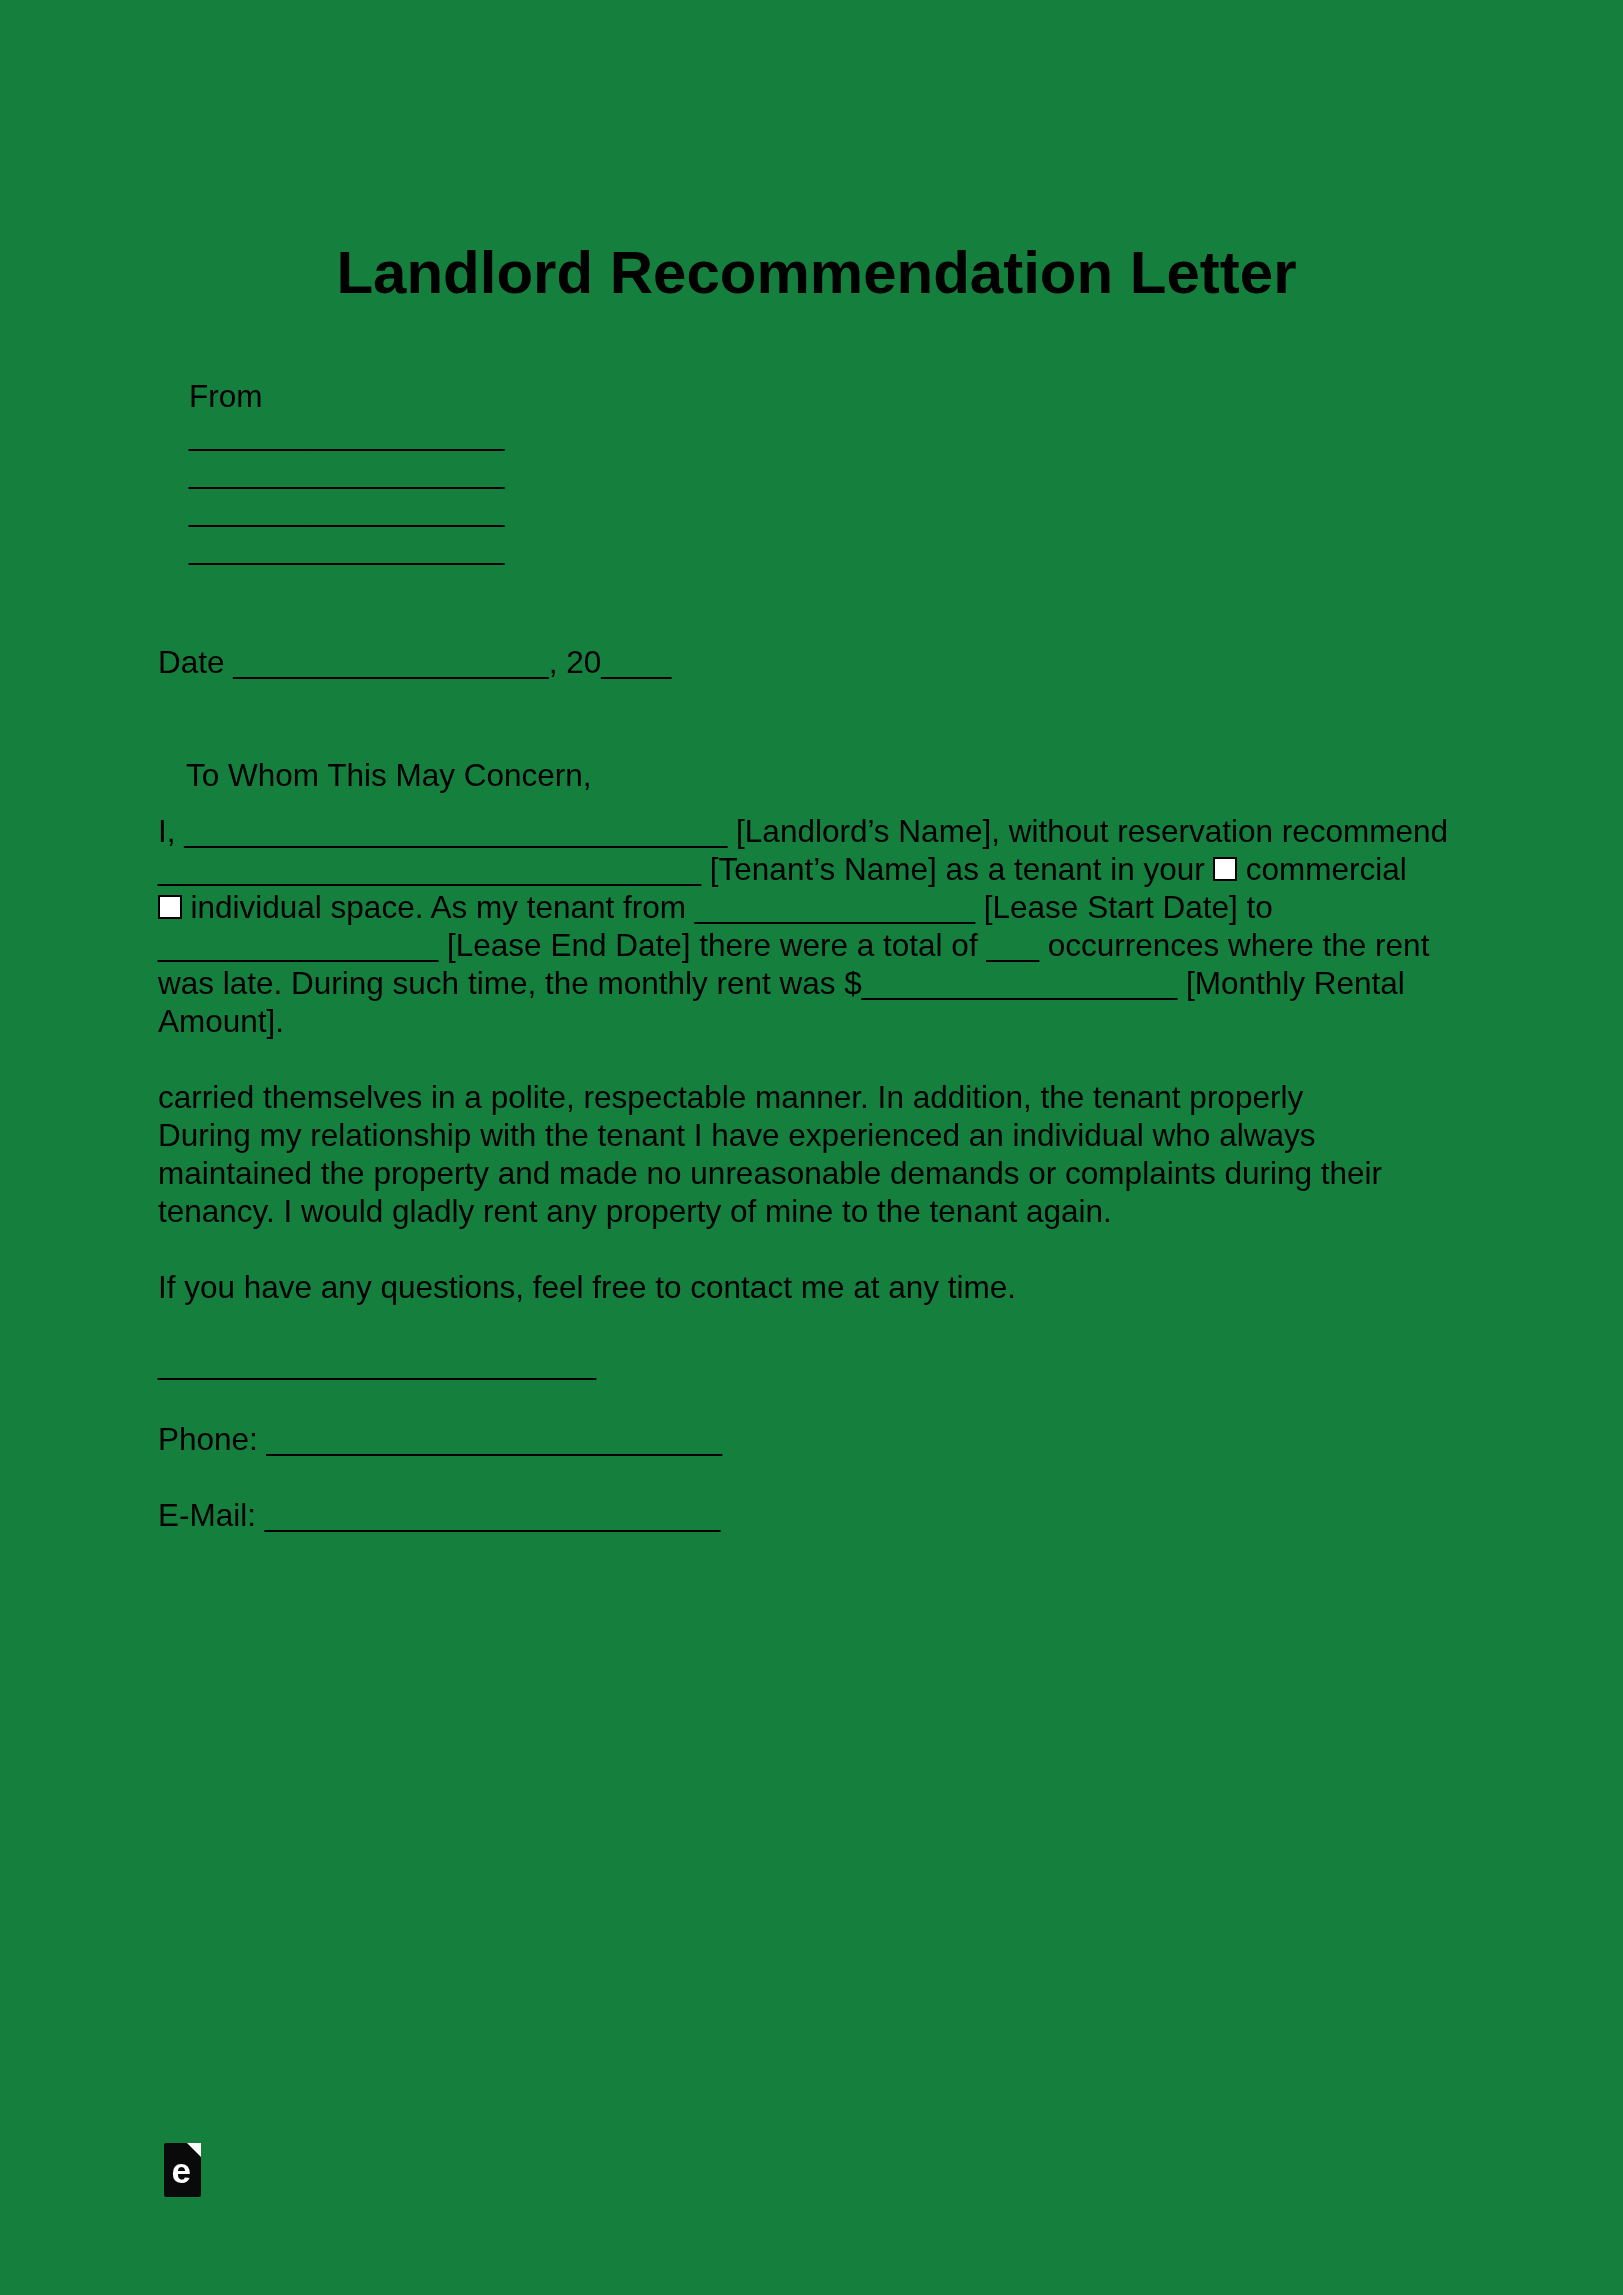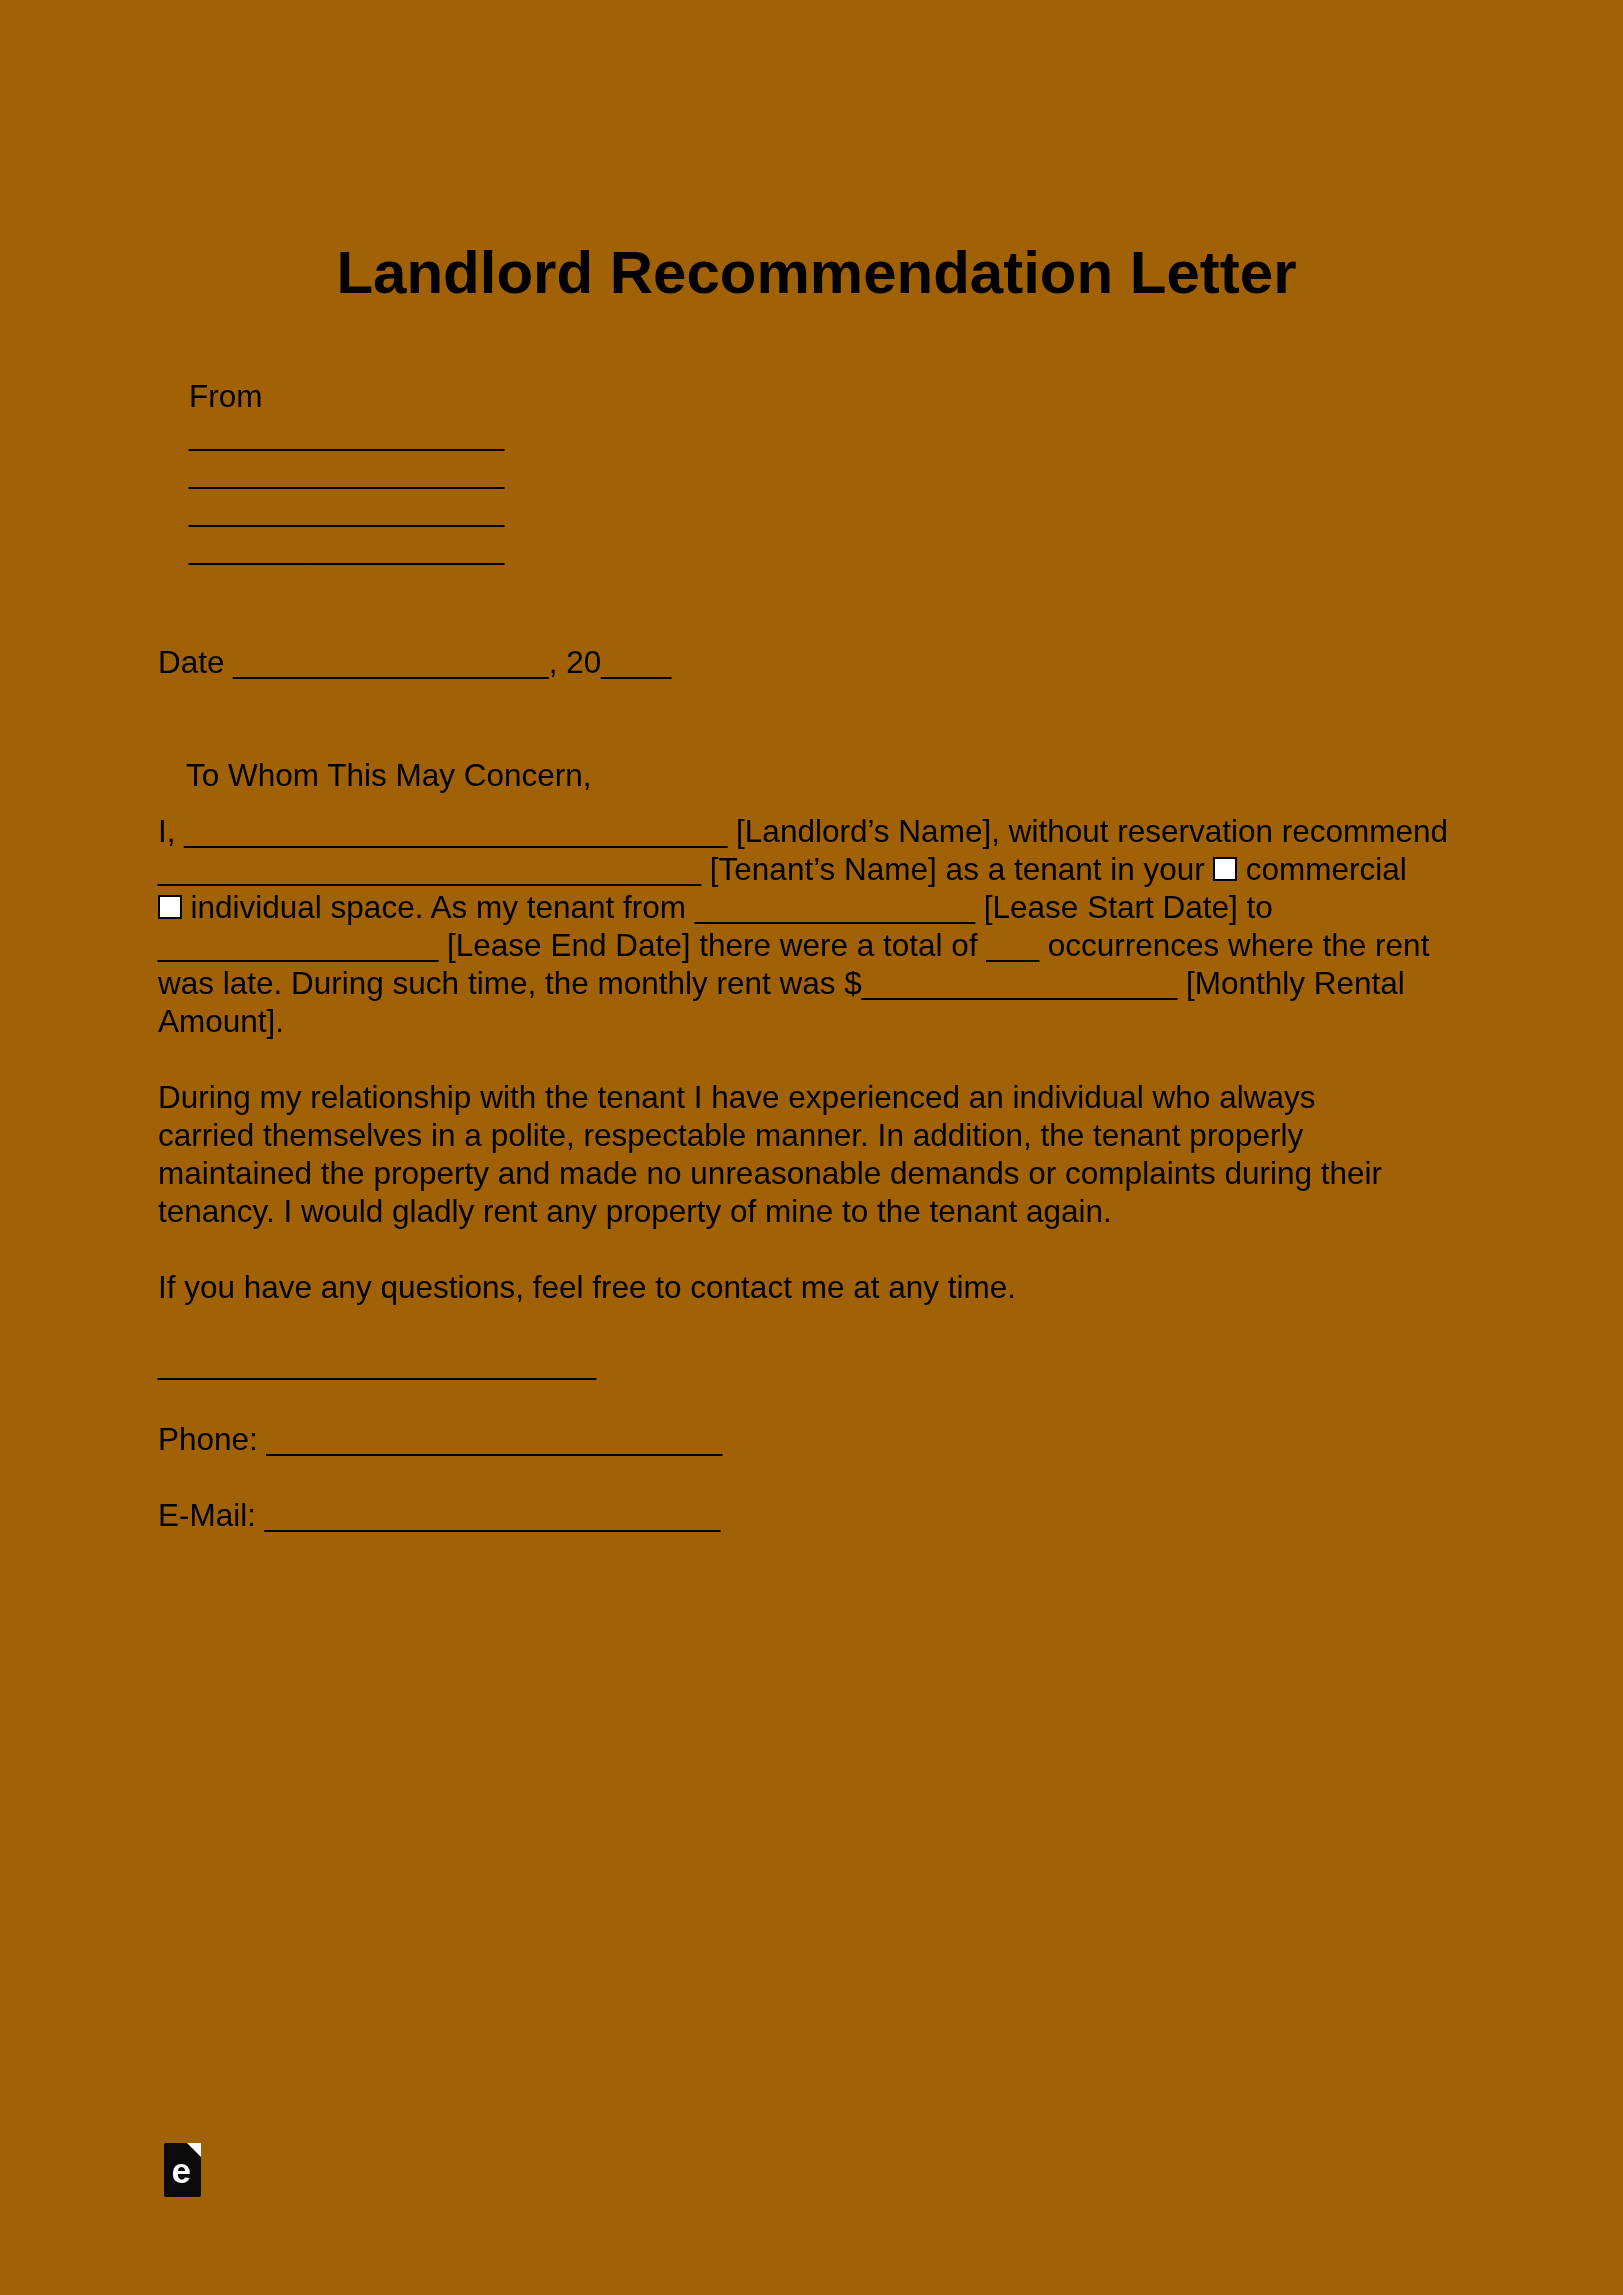--- a/index.html
+++ b/index.html
@@ -4,21 +4,21 @@
 <style>
   html, body {
     margin: 0;
     padding: 0;
     background: #ffffff;
   }
   .page {
     position: relative;
     width: 1623px;
     height: 2295px;
-    background: #a16207;
+    background: #15803d;
     color: #000000;
     font-family: "Liberation Sans", "DejaVu Sans", sans-serif;
     font-size: 31.5px;
     line-height: 38px;
     overflow: hidden;
   }
   .content {
     padding: 0 148px 0 158px;
   }
   .title {
@@ -108,22 +108,22 @@
     <div class="para-1">
       <div class="line">I, _______________________________ [Landlord’s Name], without reservation recommend</div>
       <div class="line"><span>_______________________________ [Tenant’s Name] as a tenant in your</span><span class="checkbox"></span><span>commercial</span></div>
       <div class="line"><span class="checkbox first"></span><span>individual space. As my tenant from ________________ [Lease Start Date] to</span></div>
       <div class="line">________________ [Lease End Date] there were a total of ___ occurrences where the rent</div>
       <div class="line">was late. During such time, the monthly rent was $__________________ [Monthly Rental</div>
       <div class="line">Amount].</div>
     </div>
 
     <div class="para-2">
+      <div class="line">carried themselves in a polite, respectable manner. In addition, the tenant properly</div>
       <div class="line">During my relationship with the tenant I have experienced an individual who always</div>
-      <div class="line">carried themselves in a polite, respectable manner. In addition, the tenant properly</div>
       <div class="line">maintained the property and made no unreasonable demands or complaints during their</div>
       <div class="line">tenancy. I would gladly rent any property of mine to the tenant again.</div>
     </div>
 
     <div class="line para-3">If you have any questions, feel free to contact me at any time.</div>
 
 
     <div class="line sig-line">_________________________</div>
 
     <div class="line phone-line">Phone: __________________________</div>

